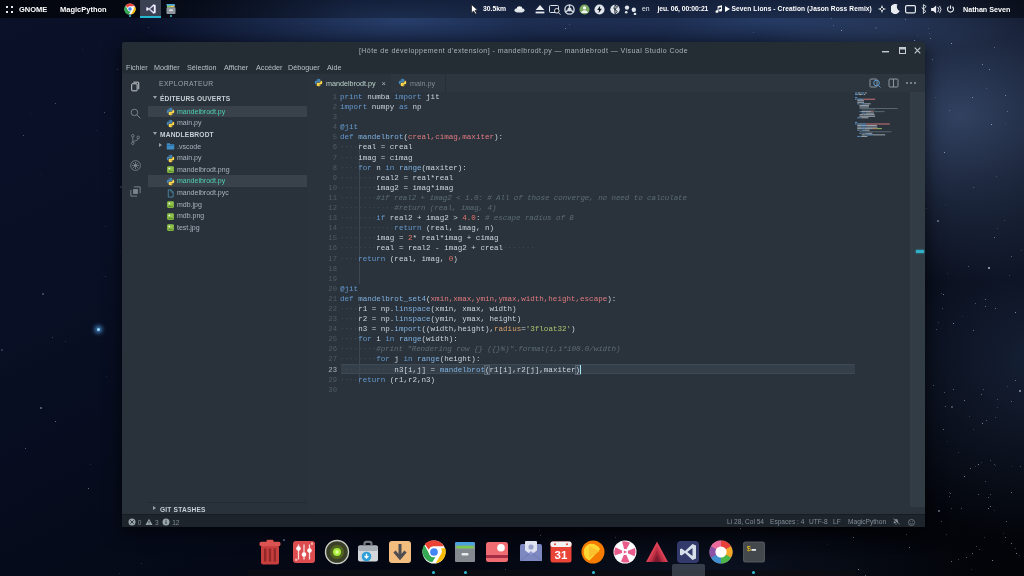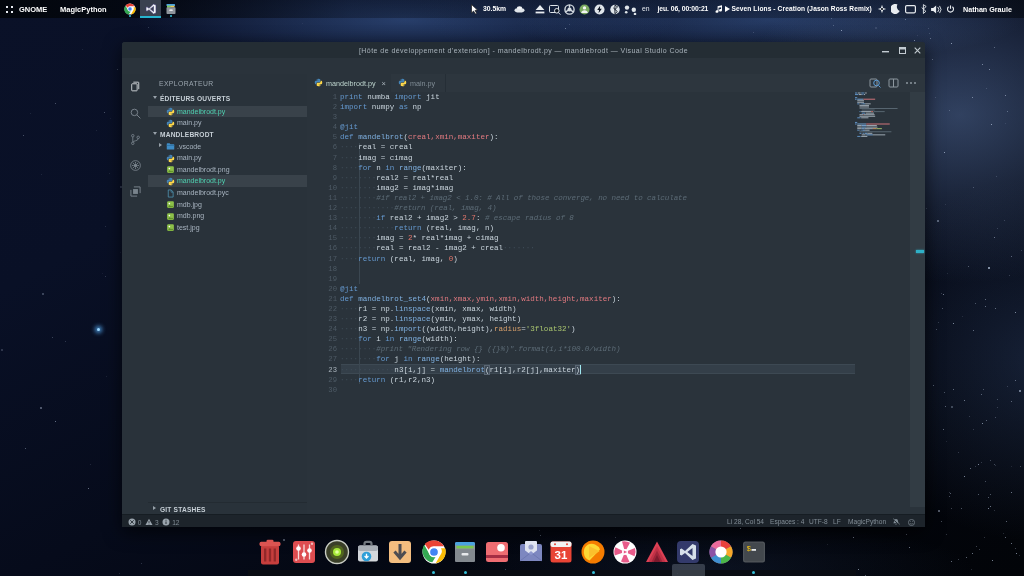--- a/index.html
+++ b/index.html
@@ -558,36 +558,45 @@
       <path d="M6.8 1v18l5-4.4-8.4-7.4M6.8 10l5.6-5L7 1.4" fill="none" stroke="#e8ecf0" stroke-width="1.8"></path>
     </svg>
  <svg class="t" style="left:931px;top:4.5px" width="11" height="9" viewBox="0 0 12 10">
       <path d="M0 3.3h2.3L5.6.5v9L2.3 6.7H0z" fill="#e8ecf0"></path>
       <path d="M7.4 2.2a4.2 4.2 0 0 1 0 5.6M9.4 1a6.3 6.3 0 0 1 0 8" stroke="#e8ecf0" fill="none"></path>
     </svg>
  <svg class="t" style="left:946px;top:4px" width="9" height="10" viewBox="0 0 24 24">
       <path d="M12 2.5v9" stroke="#e8ecf0" stroke-width="3"></path>
       <path d="M7 6a8 8 0 1 0 10 0" fill="none" stroke="#e8ecf0" stroke-width="3"></path>
     </svg>
- <span class="t" style="left:963px;font-size:7.2px;letter-spacing:-.02px">Nathan Graule</span>
+ <span class="t" style="left:963px;font-size:7.2px;letter-spacing:-.02px">Nathan Seven</span>
 </div>
 
 <div id="win">
  <div id="titlebar">
   <div class="tt">[Hôte de développement d'extension] - mandelbrodt.py — mandlebrodt — Visual Studio Code</div>
   <svg class="wbtn" style="right:36px;top:9px" width="7" height="2" viewBox="0 0 7 2">
         <rect width="7" height="1.4" fill="#c3cbd1"></rect>
       </svg>
   <svg class="wbtn" style="right:19px;top:5px" width="7" height="7" viewBox="0 0 7 7">
         <rect x=".5" y=".5" width="6" height="6" fill="none" stroke="#c3cbd1"></rect>
         <rect x=".5" y=".5" width="6" height="2" fill="#c3cbd1"></rect>
       </svg>
   <svg class="wbtn" style="right:4px;top:5px" width="7" height="7" viewBox="0 0 7 7">
         <path d="M.7.7l5.6 5.6M6.3.7 .7 6.3" stroke="#c3cbd1" stroke-width="1.1"></path>
       </svg>
+ </div>
+ <div id="menubar">
+  <span style="left:4px">Fichier</span>
+      <span style="left:32px">Modifier</span>
+      <span style="left:65px">Sélection</span>
+      <span style="left:102px">Afficher</span>
+      <span style="left:134px">Accéder</span>
+      <span style="left:166px">Déboguer</span>
+      <span style="left:205px">Aide</span>
  </div>
 
  <div id="actbar">
   <svg style="top:6px" width="13" height="13" viewBox="0 0 24 24" fill="none" stroke="#dfe3e7" stroke-width="1.6">
         <path d="M8 4h9a1 1 0 0 1 1 1v12"></path>
         <rect x="5" y="7" width="10" height="13" rx="1"></rect>
       </svg>
   <svg style="top:33px" width="13" height="13" viewBox="0 0 24 24" fill="none" stroke="#79838c" stroke-width="1.8">
         <circle cx="10" cy="10" r="6"></circle>
         <path d="M14.5 14.5 21 21"></path>
@@ -759,37 +768,37 @@
 25
 26
 27
 <span style="color:#a9b4bc">23</span>
 29
 30</div>
    <div class="lines"><span class="k">print</span> numba <span class="k">import</span> jit
 <span class="k">import</span> numpy <span class="k">as</span> np
 
 <span class="k">@jit</span>
-<span class="k">def</span> <span class="f">mandelbrot</span>(<span class="p">creal,xmin,maxiter</span>):
+<span class="k">def</span> <span class="f">mandelbrot</span>(<span class="p">creal,cimag,maxiter</span>):
 <span class="w">····</span>real = creal
 <span class="w">····</span>imag = cimag
 <span class="w">····</span><span class="k">for</span> n <span class="k">in</span> <span class="f">range</span>(maxiter):
 <span class="w">········</span>real2 = real*real
 <span class="w">········</span>imag2 = imag*imag
 <span class="w">········</span><span class="c">#if real2 + imag2 &lt; 1.0: # All of those converge, no need to calculate</span>
 <span class="w">············</span><span class="c">#return (real, imag, 4)</span>
-<span class="w">········</span><span class="k">if</span> real2 + imag2 &gt; <span class="n">2.7</span>: <span class="c"># escape radius of 8</span>
+<span class="w">········</span><span class="k">if</span> real2 + imag2 &gt; <span class="n">4.0</span>: <span class="c"># escape radius of 8</span>
 <span class="w">············</span><span class="k">return</span> (real, imag, n)
 <span class="w">········</span>imag = <span class="n">2</span>* real*imag + cimag
 <span class="w">········</span>real = real2 - imag2 + creal<span class="w">·······</span>
 <span class="w">····</span><span class="k">return</span> (real, imag, <span class="n">0</span>)
 
 
 <span class="k">@jit</span>
-<span class="k">def</span> <span class="f">mandelbrot_set4</span>(<span class="p">xmin,xmax,ymin,xmin,width,height,maxiter</span>):
+<span class="k">def</span> <span class="f">mandelbrot_set4</span>(<span class="p">xmin,xmax,ymin,ymax,width,height,escape</span>):
 <span class="w">····</span>r1 = np.<span class="f">linspace</span>(xmin, xmax, width)
 <span class="w">····</span>r2 = np.<span class="f">linspace</span>(ymin, ymax, height)
 <span class="w">····</span>n3 = np.<span class="f">import</span>((width,height),<span class="a">radius</span>=<span class="s">'3float32'</span>)
 <span class="w">····</span><span class="k">for</span> i <span class="k">in</span> <span class="f">range</span>(width):
 <span class="w">········</span><span class="c">#print "Rendering row {} ({}%)".format(i,i*100.0/width)</span>
 <span class="w">········</span><span class="k">for</span> j <span class="k">in</span> <span class="f">range</span>(height):
 <span class="w">············</span>n3[i,j] = <span class="f">mandelbrot</span><span class="bx">(</span>r1[i],r2[j],maxiter<span class="bx">)</span>
 <span class="w">····</span><span class="k">return</span> (r1,r2,n3)
 </div>
    <svg id="minimap" width="55" height="422">

